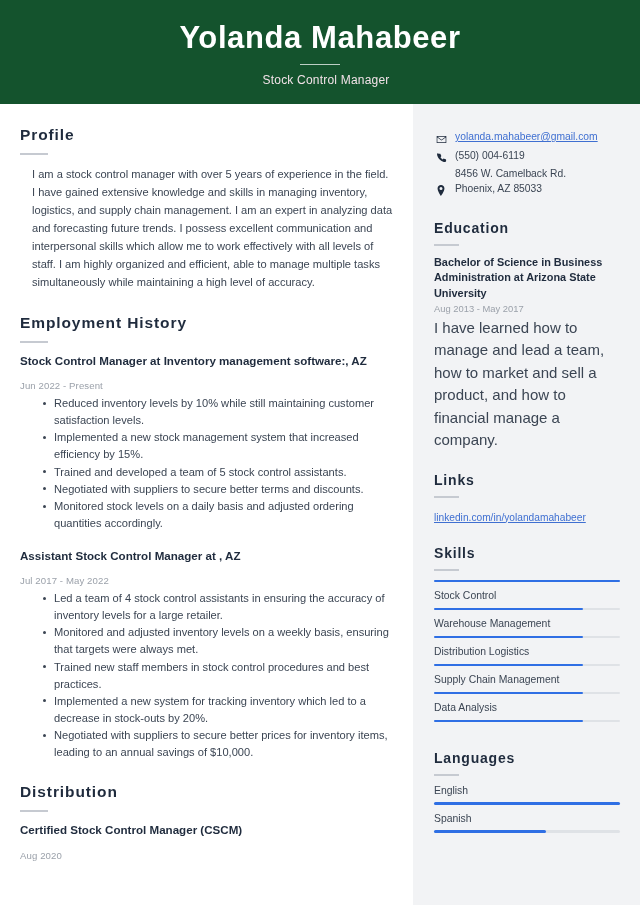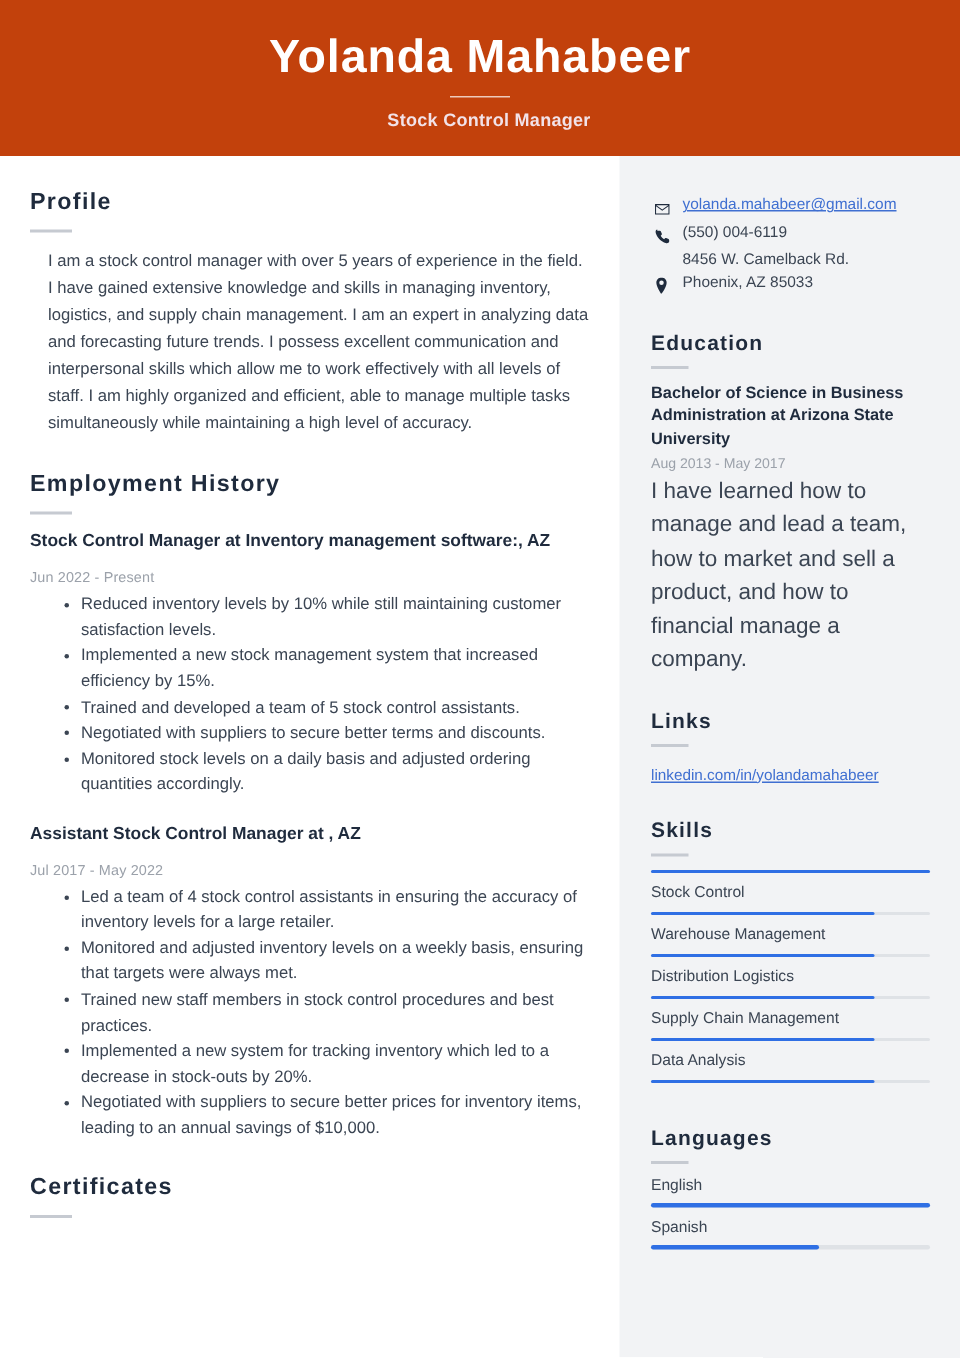--- a/index.html
+++ b/index.html
@@ -13,21 +13,21 @@
     position: relative;
     width: 640px;
     height: 905px;
     background: #ffffff;
     overflow: hidden;
   }
 
   
   .header {
     height: 104px;
-    background: #c2410c;
+    background: #14532d;
     display: flex;
     flex-direction: column;
     align-items: center;
     justify-content: center;
     padding-top: 4px;
   }
   .header-name {
     color: #ffffff;
     font-size: 31px;
     font-weight: 700;
@@ -36,21 +36,21 @@
   }
   .header-rule {
     width: 40px;
     height: 1px;
     background: rgba(255,255,255,0.72);
     margin: 9px 0 8px 0;
   }
   .header-title {
     color: #f2e2e8;
     font-size: 12px;
-    font-weight: 700;
+    font-weight: 400;
     letter-spacing: 0.2px;
     margin-left: 12px;
   }
 
   
   .body {
     display: flex;
     align-items: stretch;
     height: 801px;
   }
@@ -257,23 +257,27 @@
             <li>Trained new staff members in stock control procedures and best practices.</li>
             <li>Implemented a new system for tracking inventory which led to a decrease in stock-outs by 20%.</li>
             <li>Negotiated with suppliers to secure better prices for inventory items, leading to an annual savings of $10,000.</li>
           </ul>
         </div>
       </div>
 
       <div class="gap-sec"></div>
 
       <div>
-        <div class="sec-h">Certificates</div>
-        <div class="sec-rule"></div>
-
+        <div class="sec-h">Distribution</div>
+        <div class="sec-rule"></div>
+
+        <div class="entry">
+          <div class="entry-title">Certified Stock Control Manager (CSCM)</div>
+          <div class="entry-date">Aug 2020</div>
+        </div>
 
         <div class="gap-cert"></div>
 
       </div>
     </div>
 
     <div class="sidebar">
 
       <div>
 

